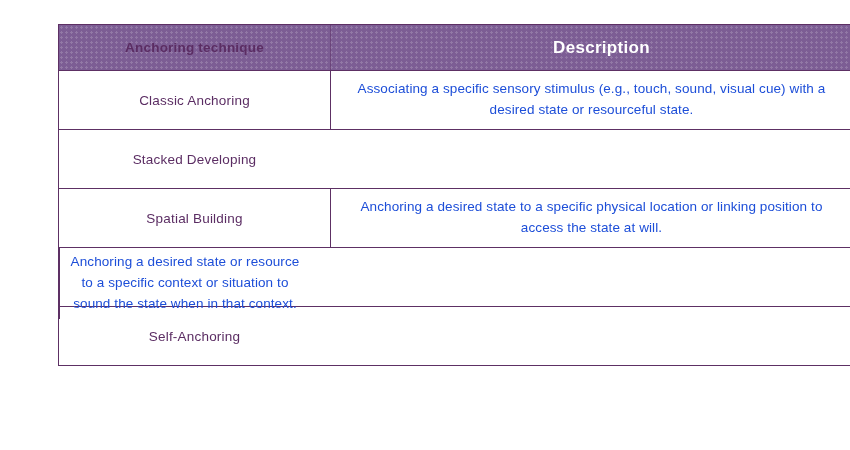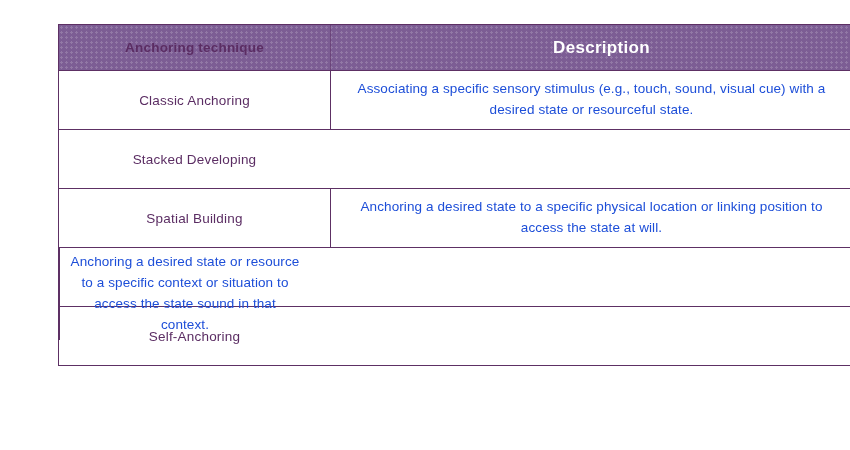--- a/index.html
+++ b/index.html
@@ -97,21 +97,21 @@
       <div class="cell col-tech">Stacked Developing</div>
     </div>
 
 
     <div class="t-row body-row">
       <div class="cell col-tech">Spatial Building</div>
       <div class="cell col-desc body-cell">Anchoring a desired state to a specific physical location or linking position to access the state at will.</div>
     </div>
 
     <div class="t-row body-row">
-      <div class="cell col-desc body-cell">Anchoring a desired state or resource to a specific context or situation to access the state sound in that context.</div>
+      <div class="cell col-desc body-cell">Anchoring a desired state or resource to a specific context or situation to sound the state when in that context.</div>
     </div>
 
     <div class="t-row body-row">
       <div class="cell col-tech">Self-Anchoring</div>
     </div>
 
   </div>
 </div>
 
 </body></html>

